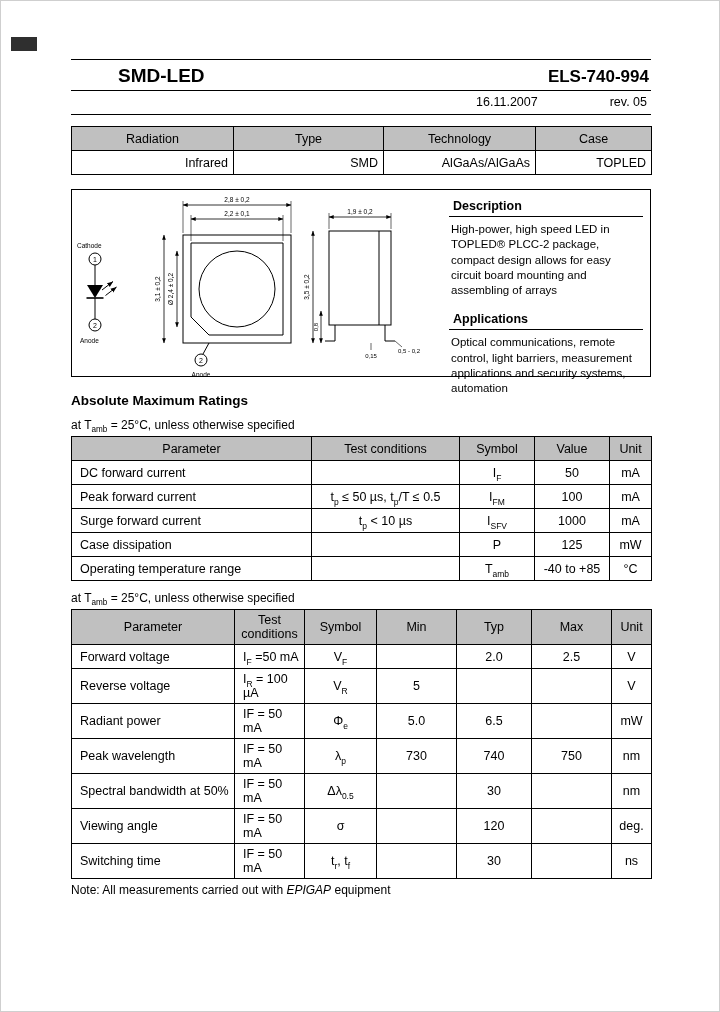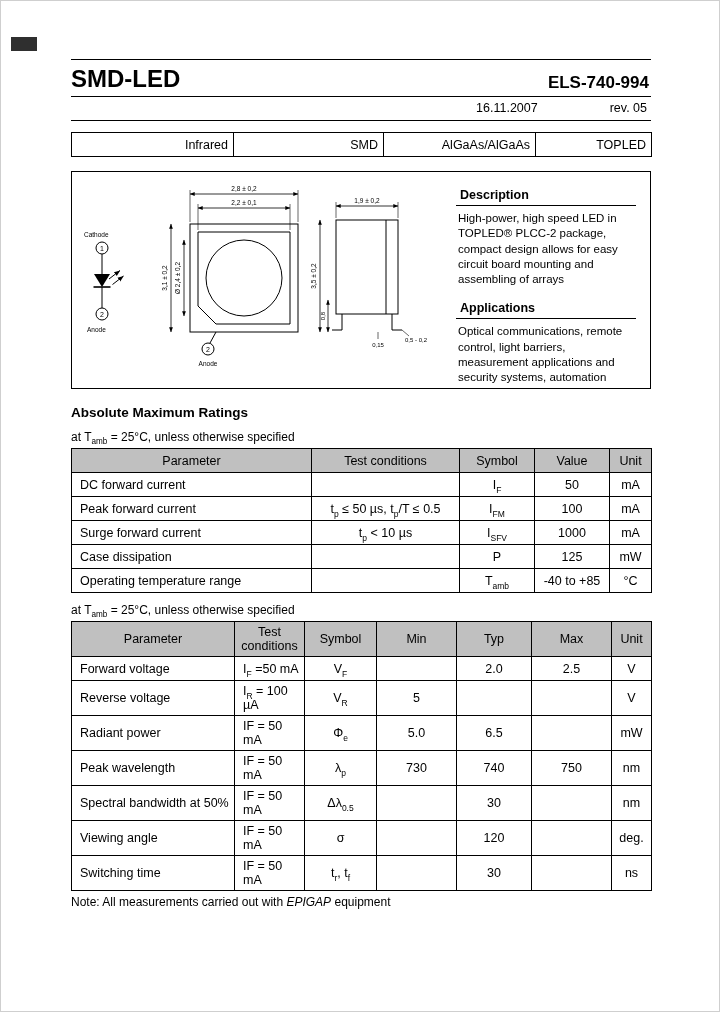--- a/index.html
+++ b/index.html
@@ -8,37 +8,37 @@
     position:relative; width:720px; height:1012px; background:#ffffff;
     font-family:"Liberation Sans", sans-serif; color:#000;
     border:1px solid #cfcfcf; overflow:hidden;
   }
   .scan-artifact { position:absolute; left:10px; top:36px; width:26px; height:14px; background:#2f2f2f; }
   .content { position:absolute; left:70px; top:58px; width:580px; }
 
   
   .titlebar { display:flex; justify-content:space-between; align-items:flex-end;
     border-top:1.5px solid #000; border-bottom:1.5px solid #000; padding:5px 2px 3px 0; }
-  .title-left { font-size:24px; font-weight:bold; }
+  .title-left { font-size:19px; font-weight:bold;margin-left:47px; }
   .title-right { font-size:17px; font-weight:bold; }
   .daterow { display:flex; justify-content:flex-end; gap:72px; padding:4px 4px 5px 0;
     border-bottom:1.5px solid #000; font-size:12.5px;align-items:center; }
 
   
   table { border-collapse:collapse; table-layout:fixed; width:580px; }
   th, td { border:1px solid #000; font-size:12.5px; font-weight:normal; padding:3px 5px; height:24px; }
   th { background:#c0c0c0; text-align:center; }
   .overview { margin-top:11px; }
   .overview td { text-align:right; }
   .left { text-align:left; padding-left:8px; }
   .ctr  { text-align:center; }
   sub { font-size:68%; line-height:0; }
 
   
-  .drawbox { display:flex; border:1px solid #000; margin-top:14px; height:218px; padding:8px; }
+  .drawbox { display:flex; border:1px solid #000; margin-top:14px; height:188px; padding:1px; }
   .drawing { flex:none; }
   svg text { fill:#000; stroke:none; font-family:"Liberation Sans", sans-serif; }
   .t6 { font-size:6px; } .t65 { font-size:6.5px; } .t7 { font-size:7px; }
   .mid { text-anchor:middle; }
   .desc-col { flex:1; padding:4px 6px 0 2px; }
   .desc-title { font-size:12.5px; font-weight:bold; border-bottom:1.2px solid #000;
     padding:2px 0 3px 4px; margin:2px 0 5px; }
   .desc-body { font-size:11.5px; line-height:1.33; margin:0 0 12px 2px; }
 
   .section-title { font-size:13.5px; font-weight:bold; margin:16px 0 0; }
@@ -64,20 +64,26 @@
     </div>
 
     <table class="overview">
       <colgroup>
           <col style="width:162px">
           <col style="width:150px">
           <col style="width:152px">
           <col style="width:116px">
         </colgroup>
       <tbody>
+          <tr>
+        <th>Radiation</th>
+        <th>Type</th>
+        <th>Technology</th>
+        <th>Case</th>
+      </tr>
       <tr>
         <td>Infrared</td>
         <td>SMD</td>
         <td>AlGaAs/AlGaAs</td>
         <td>TOPLED</td>
       </tr>
     </tbody>
       </table>
 
     <div class="drawbox">

